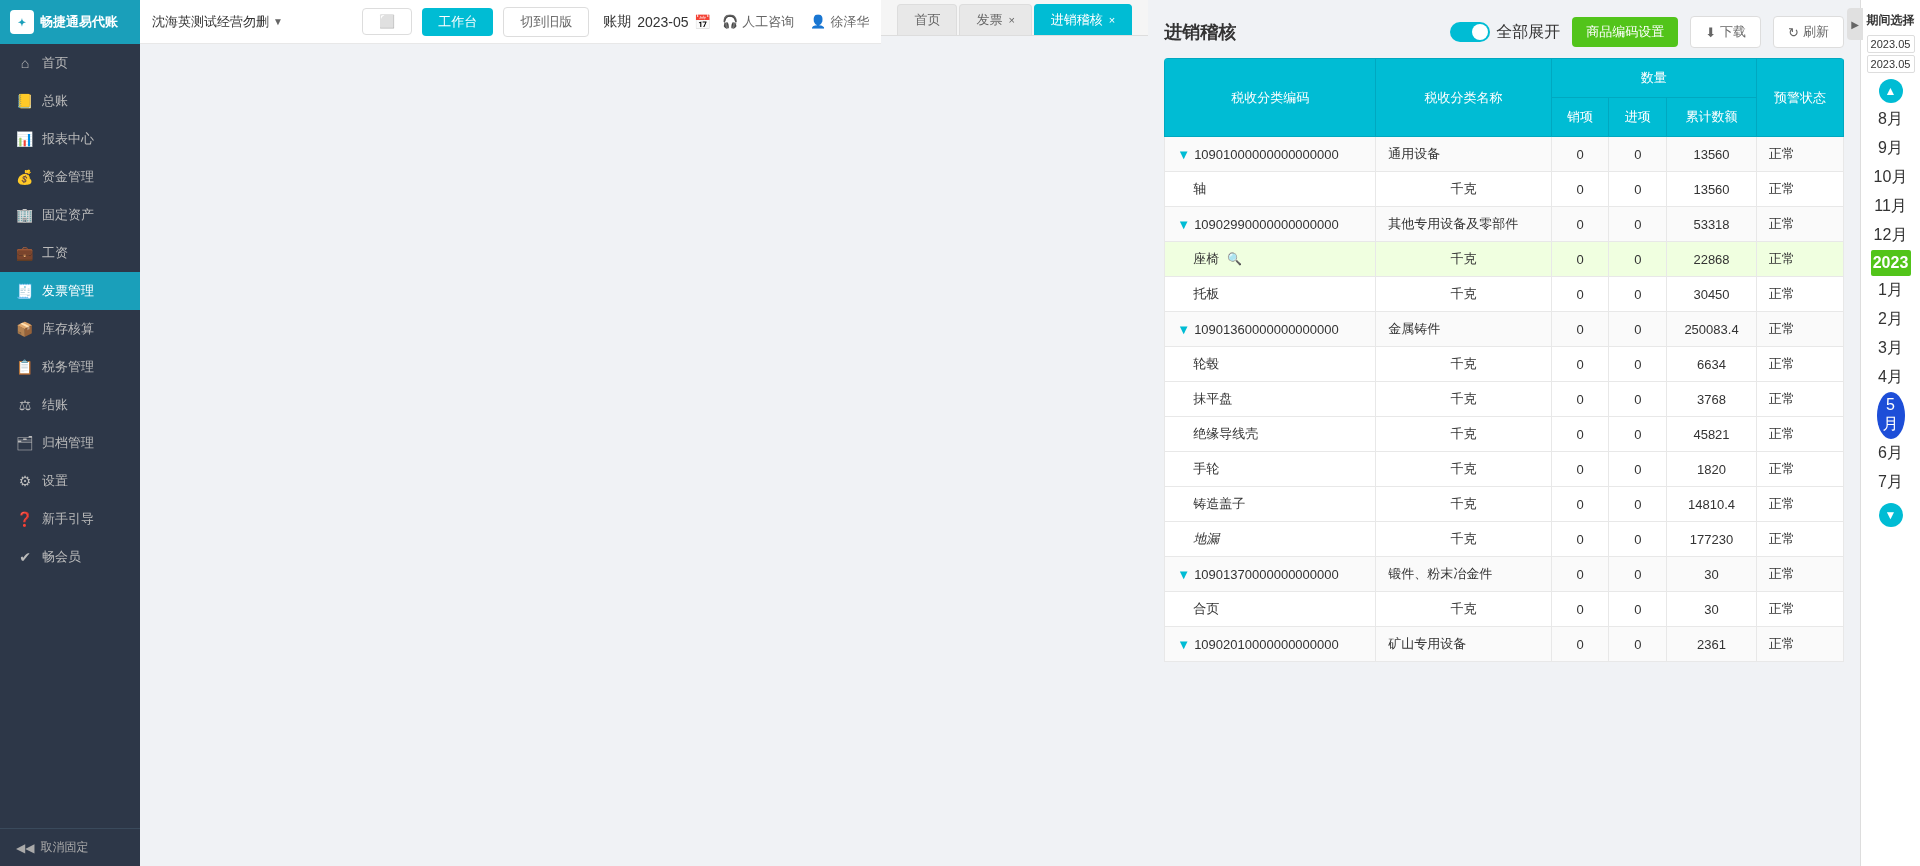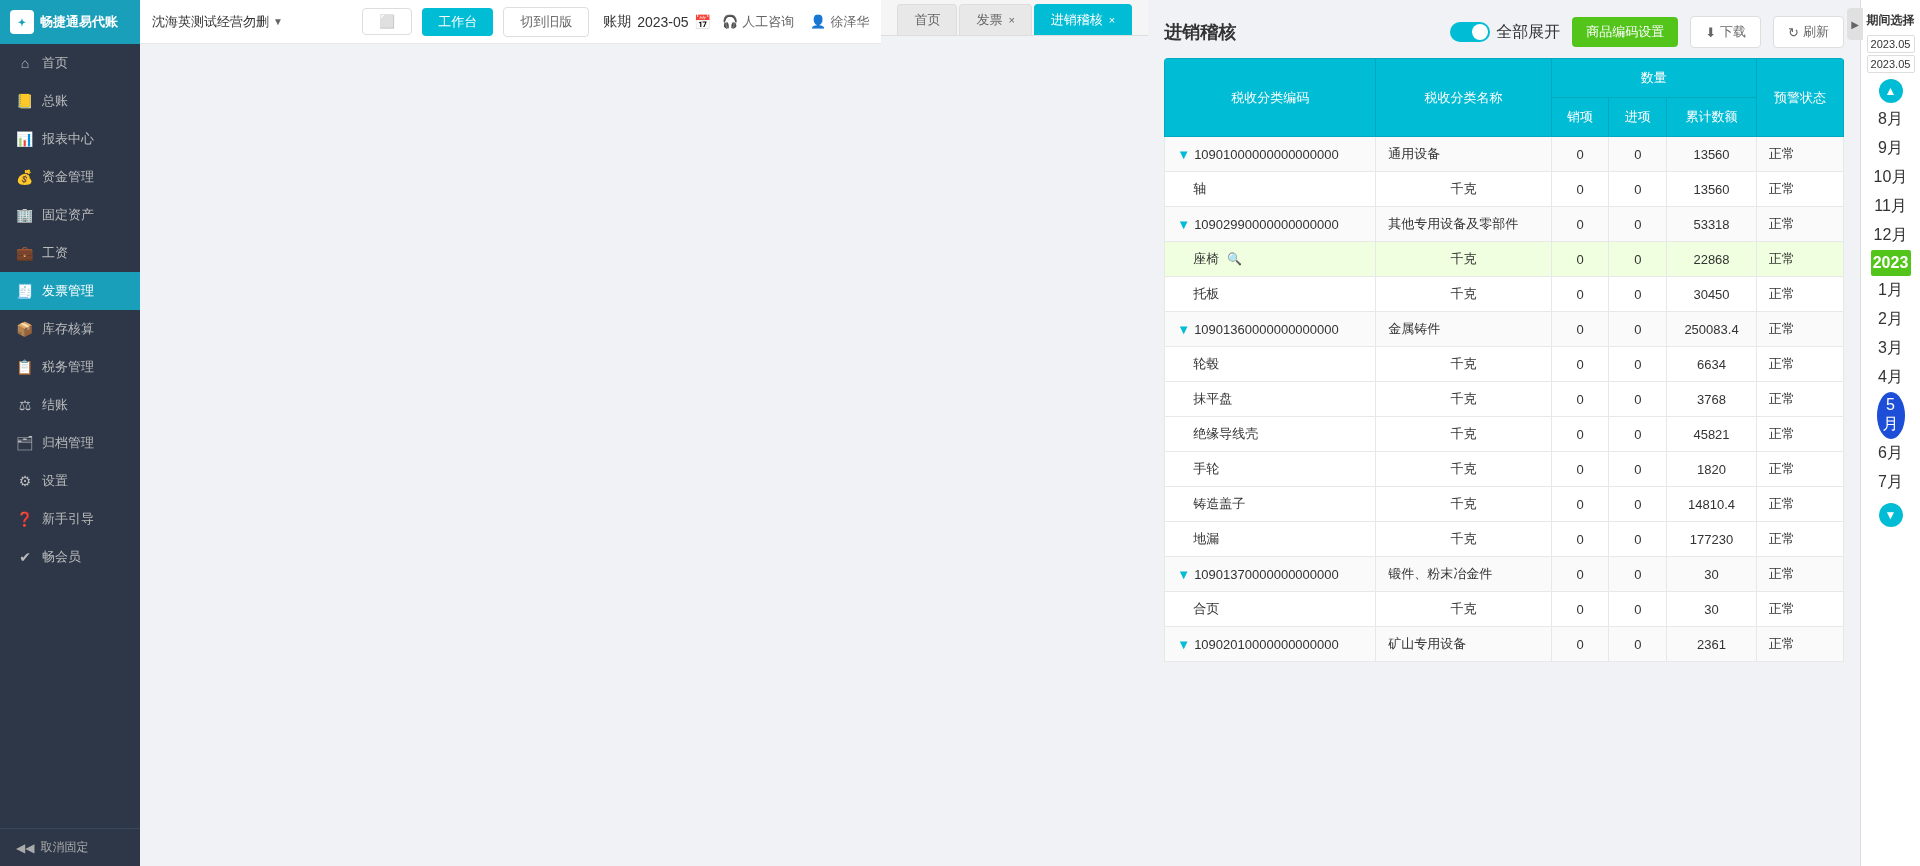--- a/index.html
+++ b/index.html
@@ -623,21 +623,21 @@
               </tr>
               <tr>
                 <td style="padding-left: 28px;">铸造盖子</td>
                 <td class="td-center">千克</td>
                 <td class="td-center">0</td>
                 <td class="td-center">0</td>
                 <td class="td-center">14810.4</td>
                 <td>正常</td>
               </tr>
               <tr>
-                <td style="padding-left: 28px;">地漏</td>
+                <td style="padding-left: 28px; font-style: italic;">地漏</td>
                 <td class="td-center">千克</td>
                 <td class="td-center">0</td>
                 <td class="td-center">0</td>
                 <td class="td-center">177230</td>
                 <td>正常</td>
               </tr>
               <tr class="group-row">
       <td><span class="expand-icon">▼</span>10901370000000000000</td>
       <td>锻件、粉末冶金件</td>
       <td class="td-center">0</td>

